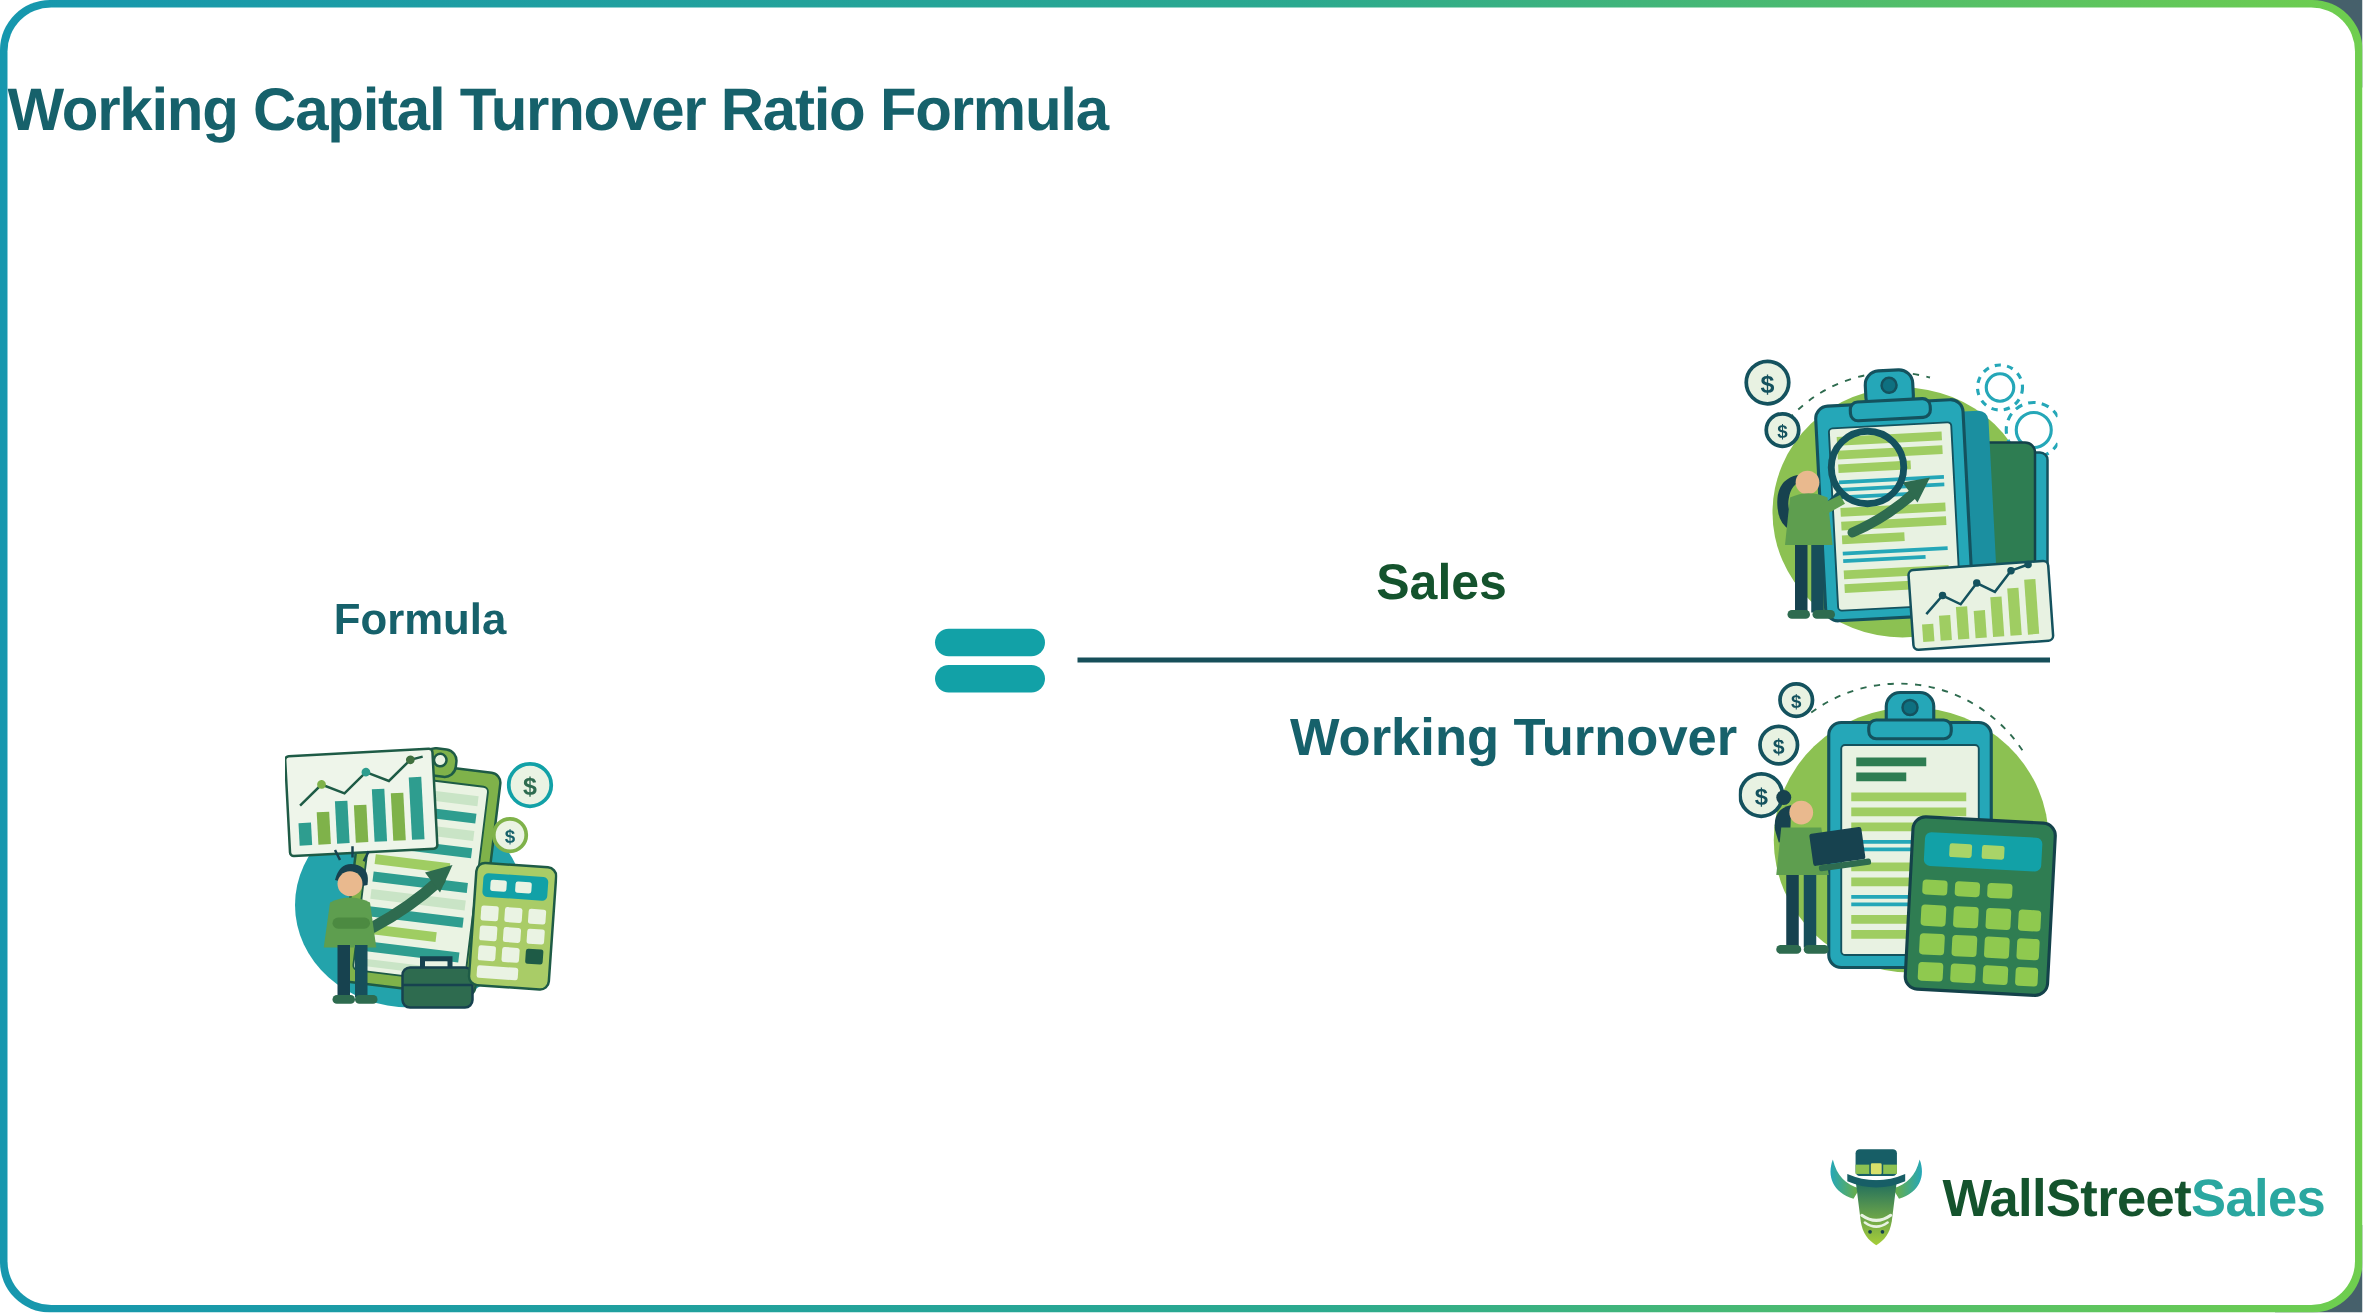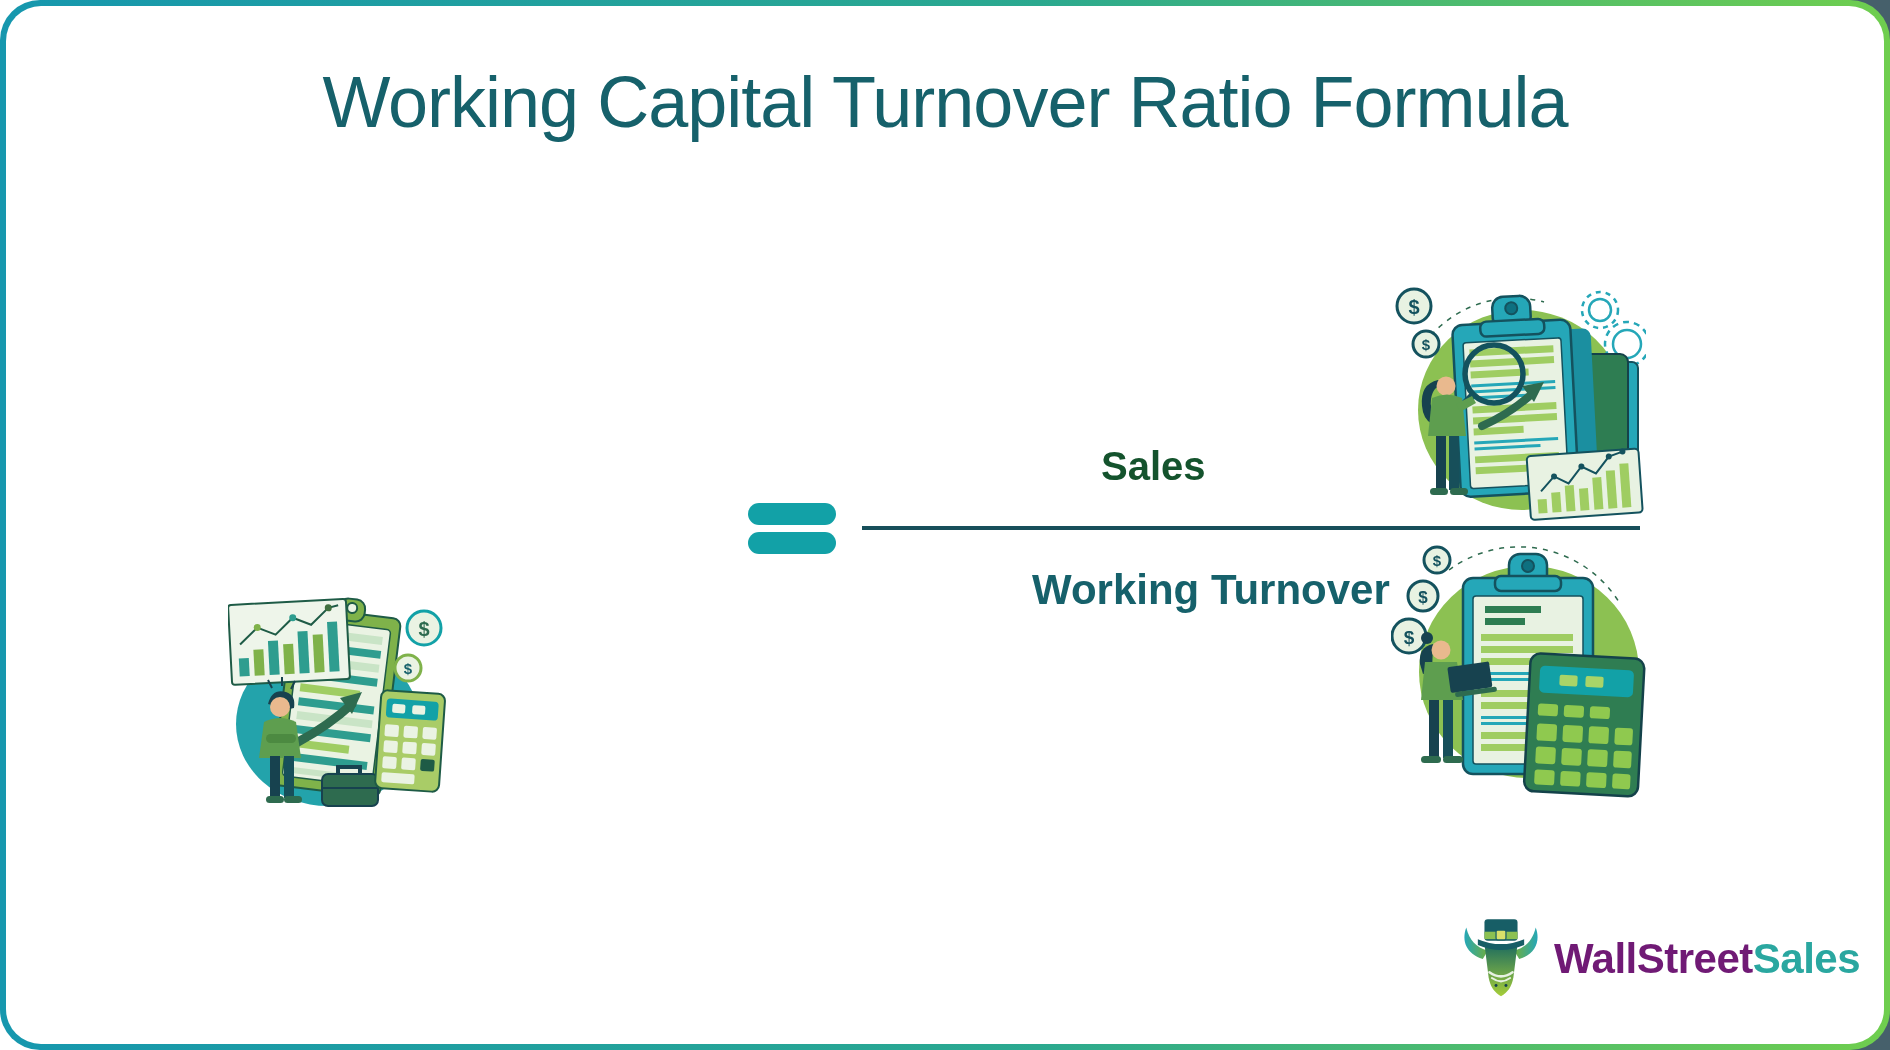--- a/index.html
+++ b/index.html
@@ -8,22 +8,22 @@
   .stage { position:relative; width:1890px; height:1050px; }
 
   .corner-dark { position:absolute; width:70px; height:70px; background:#46606B; z-index:0; }
   .corner-tr { top:0; right:0; }
   .corner-br { bottom:0; right:0; }
 
   .card { position:absolute; inset:0; border-radius:40px;
           background:linear-gradient(90deg,#1697AE 0%,#2BA98F 55%,#6FCE4E 100%); z-index:1; }
   .card-inner { position:absolute; inset:6px; border-radius:35px; background:#ffffff; overflow:hidden; }
 
-  .title { position:absolute; left:0; top:55px; width:100%; text-align:center;
-           font-size:72px; font-weight:normal; color:#16616B; letter-spacing:-1px; }
+  .title { position:absolute; left:0; top:55px; width:100%; 
+           font-size:48px; font-weight:bold; color:#16616B; letter-spacing:-1px; }
 
   .lhs { position:absolute; left:40px; top:468px; width:580px; text-align:center;
          font-size:35px; font-weight:bold; color:#16616B; line-height:1.25; }
   .lhs .l1 { white-space:pre-wrap; }
 
   .equals { position:absolute; left:742px; top:497px; width:88px; height:50px; }
   .equals .bar { position:absolute; left:0; width:88px; height:22px; border-radius:11px; background:#12A1A7; }
   .equals .b1 { top:0; } .equals .b2 { top:29px; }
 
   .numerator { position:absolute; left:1095px; top:438px; font-size:40px; font-weight:bold; color:#14532d; }
@@ -31,38 +31,39 @@
   .denominator { position:absolute; left:1026px; top:560px; font-size:42px; font-weight:bold; color:#16616B; }
 
   .illus-left  { position:absolute; left:222px;  top:578px; width:218px; height:226px; }
   .illus-tr    { position:absolute; left:1388px; top:278px; width:252px; height:246px; }
   .illus-br    { position:absolute; left:1385px; top:538px; width:264px; height:262px; }
   .illus-left svg, .illus-tr svg, .illus-br svg { width:100%; height:100%; display:block; }
 
   .logo { position:absolute; left:1452px; top:905px; display:flex; align-items:center; }
   .logo svg { width:86px; height:96px; display:block; }
   .logo-text { margin-left:10px; font-size:42px; font-weight:bold; letter-spacing:-0.5px; }
-  .logo-first  { color:#701a75; }
+  .logo-first  { color:#14532d; }
   .logo-second { color:#2AA7A0; }
 
   .coin-txt { font-family:"Liberation Sans",sans-serif; font-weight:bold; }
 </style>
 </head>
 <body>
 
 <div class="stage">
   <div class="corner-dark corner-tr"></div>
   <div class="corner-dark corner-br"></div>
 
   <div class="card">
     <div class="card-inner">
 
       <div class="title">Working Capital Turnover Ratio Formula</div>
 
       <div class="lhs">
+        <div class="l2">Formula</div>
       </div>
 
       <div class="illus-left">
         <svg viewBox="0 0 218 226">
           <ellipse cx="100" cy="140" rx="92" ry="82" fill="#23A3AB"></ellipse>
 
           <g transform="rotate(7 110 115)">
             <rect x="55" y="28" width="108" height="180" rx="8" fill="#7FB24A" stroke="#1E5B46" stroke-width="2"></rect>
             <rect x="100" y="14" width="26" height="22" rx="9" fill="#7FB24A" stroke="#1E5B46" stroke-width="2"></rect>
             <circle cx="113" cy="23" r="5" fill="#EAF3E3" stroke="#1E5B46" stroke-width="2"></circle>

